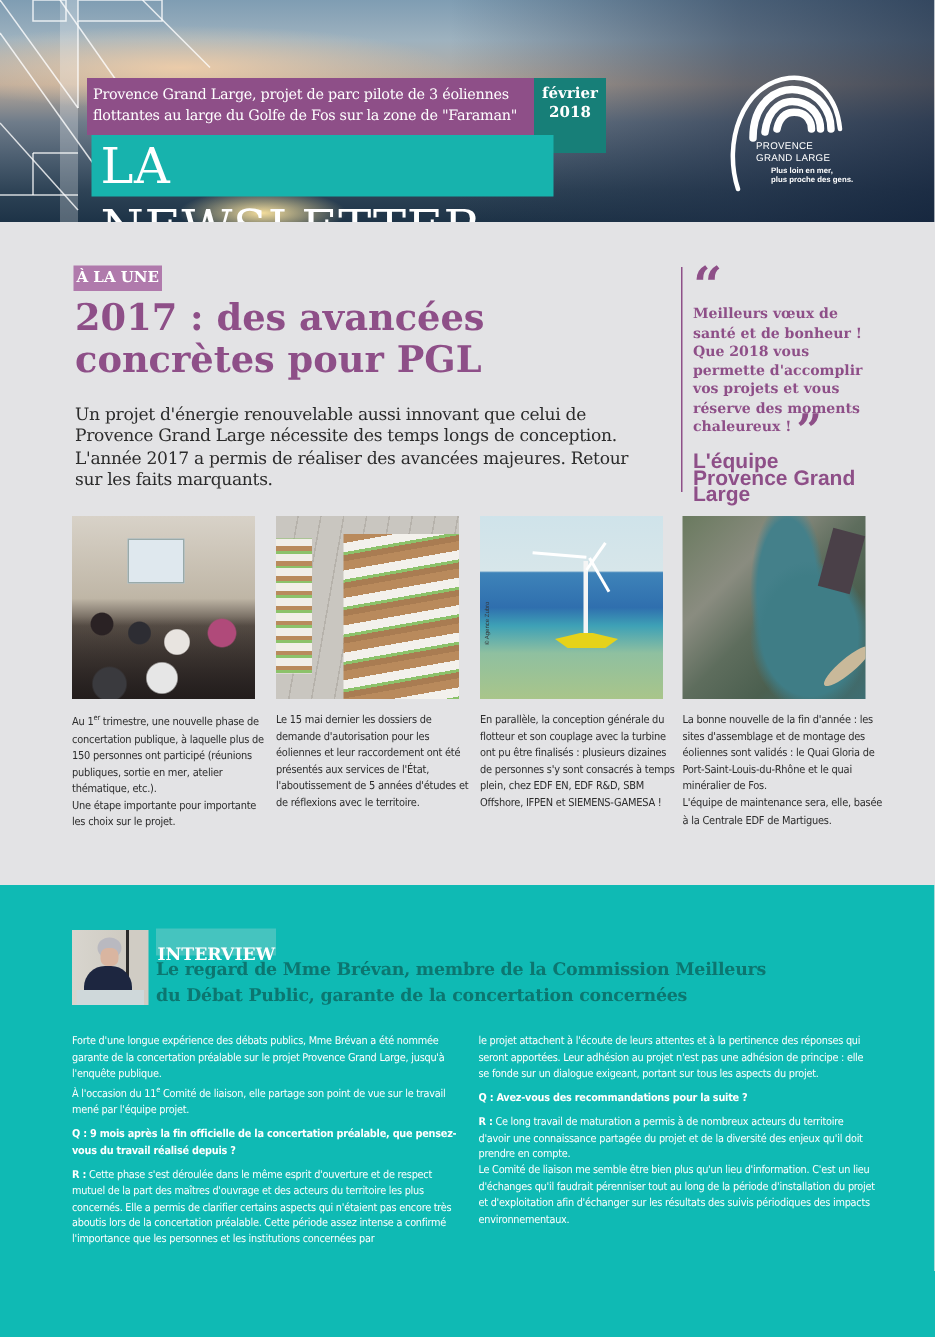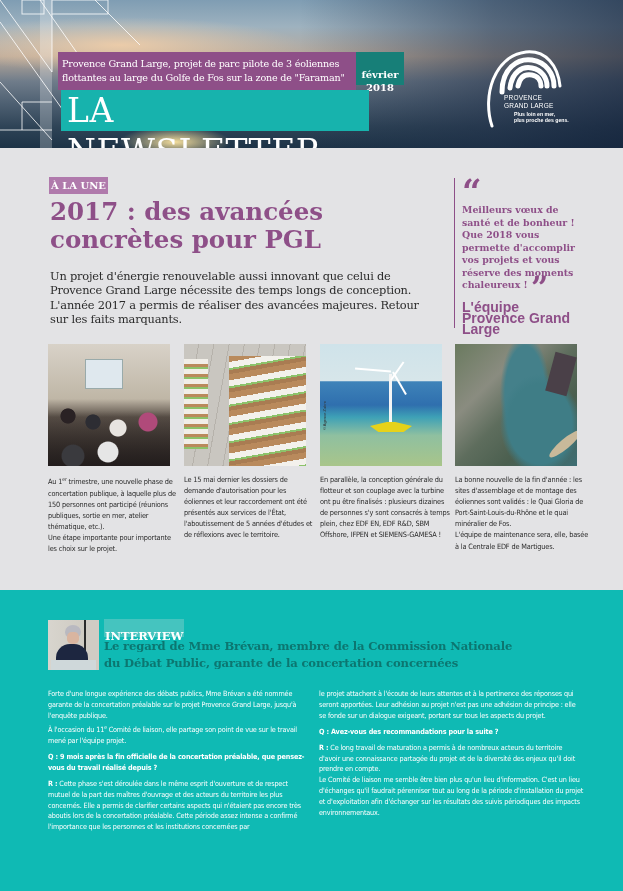--- a/index.html
+++ b/index.html
@@ -20,22 +20,22 @@
     background: linear-gradient(90deg, rgba(30,45,70,0) 0%, rgba(30,45,70,0.55) 60%, rgba(20,35,60,0.7) 100%);
   }
   .geo { position: absolute; left: 0; top: 0; width: 160px; height: 300px; z-index: 1; }
 
   .subtitle-box {
     position: absolute; left: 58px; top: 52px; width: 298px; height: 38px; z-index: 2;
     background: #8e4f88; color: #fff; padding: 5px 0 8px 4px;
     font-family: "DejaVu Serif", serif; font-size: 9.6px; line-height: 13.5px; letter-spacing: -0.2px;
   }
   .date-box {
-    position: absolute; left: 356px; top: 52px; width: 48px; height: 33px; z-index: 2;
-    background: #177f78; color: #fff; text-align: center; padding-top: 16px;
+    position: absolute; left: 356px; top: 52px; width: 48px; height: 50px; z-index: 2;
+    background: #177f78; color: #fff; text-align: center; padding-top: 4px;
     font-family: "DejaVu Serif", serif; font-weight: bold; font-size: 10px; line-height: 13px;
   }
   .title-box {
     position: absolute; left: 61px; top: 90px; width: 308px; height: 41px; z-index: 2;
     background: #17b3ad; color: #fff; padding-left: 6px;
     font-family: "DejaVu Serif", serif; font-size: 33px; line-height: 41px; letter-spacing: 0.5px;
   }
   .logo { position: absolute; left: 484px; top: 46px; width: 110px; height: 82px; z-index: 2; }
   .logo svg { position: absolute; left: 0; top: 0; }
   .logo-name { position: absolute; left: 20px; top: 48px; color: #fff; font-size: 6.5px; line-height: 7.5px; letter-spacing: 0.2px; }
@@ -237,21 +237,21 @@
 
 <section class="interview">
   <div class="interview-photo" title="Mme Brévan au pupitre">
     <div class="body"></div>
     <div class="hair"></div>
     <div class="face"></div>
     <div class="podium"></div>
   </div>
   <div class="tag-interview">INTERVIEW</div>
   <h2 class="interview-title">
-    <div>Le regard de Mme Brévan, membre de la Commission Nationale</div>
+    <div>Le regard de Mme Brévan, membre de la Commission Meilleurs</div>
     <div>du Débat Public, garante de la concertation concernées</div>
   </h2>
 
   <div class="col col-left">
     <p class="tight">Forte d'une longue expérience des débats publics, Mme Brévan a été nommée garante de la concertation préalable sur le projet Provence Grand Large, jusqu'à l'enquête publique.</p>
     <p><span>À l'occasion du 11</span><sup>e</sup><span> Comité de liaison, elle partage son point de vue sur le travail mené par l'équipe projet.</span></p>
     <p class="q">Q : 9 mois après la fin officielle de la concertation préalable, que pensez-vous du travail réalisé depuis ?</p>
     <p><b>R :</b><span> Cette phase s'est déroulée dans le même esprit d'ouverture et de respect mutuel de la part des maîtres d'ouvrage et des acteurs du territoire les plus concernés. Elle a permis de clarifier certains aspects qui n'étaient pas encore très aboutis lors de la concertation préalable. Cette période assez intense a confirmé l'importance que les personnes et les institutions concernées par</span></p>
   </div>
 

